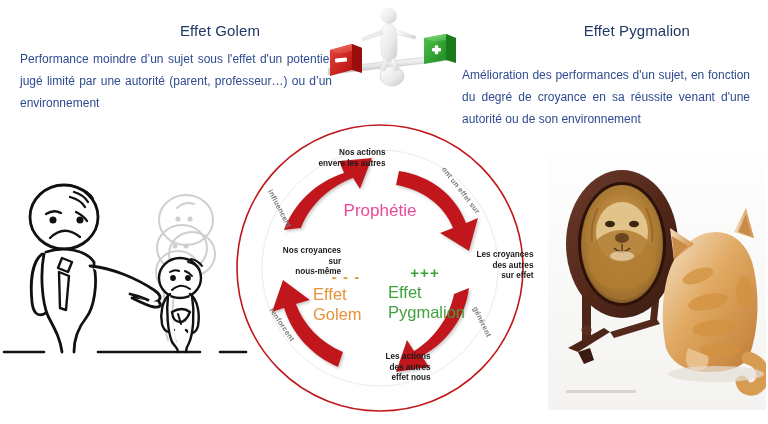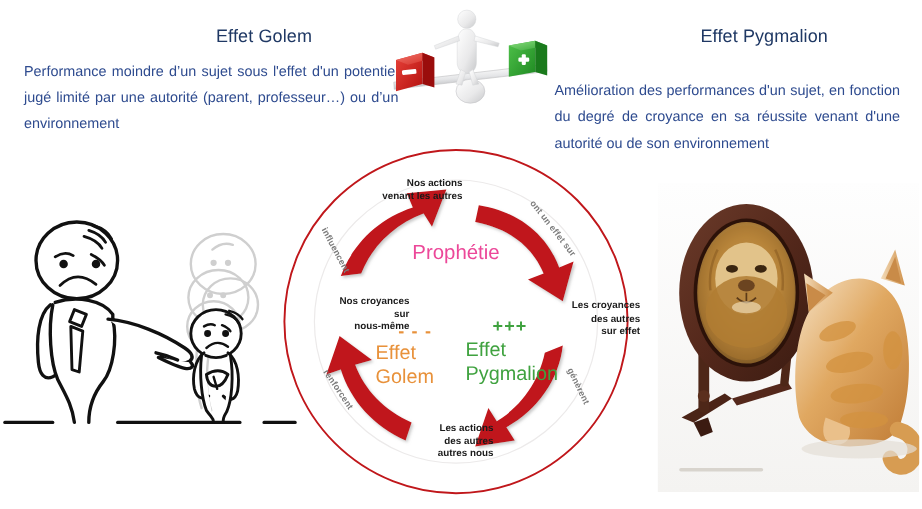--- a/index.html
+++ b/index.html
@@ -347,33 +347,33 @@
 
       <path d="M58 112 C68 85 90 64 118 55 L113 43 L146 40 L134 71 L127 60 C103 69 84 87 75 110 Z"></path>
     </g>
 
     <text class="svgc" x="154" y="92" text-anchor="middle" font-family="Liberation Sans, sans-serif" font-size="19" fill="#262626"></text>
     <text x="154" y="116" text-anchor="middle" font-family="Liberation Sans, sans-serif" font-size="19" fill="#262626"></text>
   </svg>
 
   <div class="cx-label" style="left:352px;top:148px;transform:translateX(-50%);">
     <div>Nos actions</div>
-    <div>venant les autres</div>
+    <div>envers les autres</div>
   </div>
 
   <div class="cx-label" style="left:505px;top:250px;transform:translateX(-50%);">
     <div>Les croyances</div>
     <div>des autres</div>
     <div>sur effet</div>
   </div>
 
-  <div class="cx-label" style="left:388px;top:352px;transform:translateX(-50%);">
+  <div class="cx-label" style="left:408px;top:352px;transform:translateX(-50%);">
     <div>Les actions</div>
     <div>des autres</div>
-    <div>autres nous</div>
+    <div>effet nous</div>
   </div>
 
   <div class="cx-label" style="left:281px;top:246px;transform:translateX(-50%);margin-left:31px;">
     <div>Nos croyances</div>
     <div>sur</div>
     <div>nous-même</div>
   </div>
 
   <div class="cx-center" style="left:380px;top:200px;transform:translateX(-50%);">
     <div>Prophétie</div>

